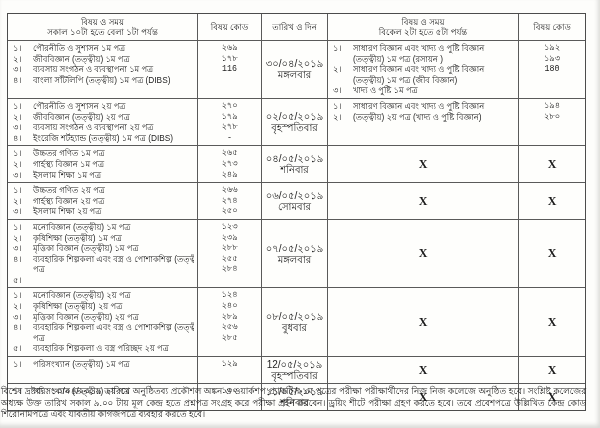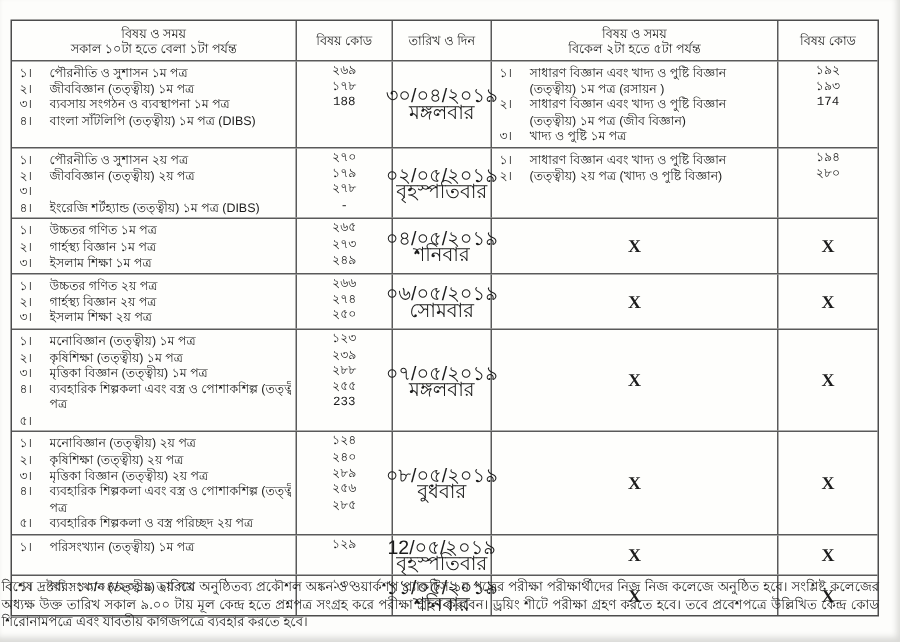--- a/index.html
+++ b/index.html
@@ -30,21 +30,21 @@
   .c3{width:66px;}
   .c4{width:191px;}
   .c5{width:62px;flex:1;}
   .hdr .cell{display:flex;flex-direction:column;justify-content:center;align-items:center;
     text-align:center;font-size:8.5px;line-height:10px;min-height:26px;padding:2px;}
   .line{display:flex;font-size:8.3px;line-height:10.6px;}
   .sn{width:20px;flex:0 0 20px;padding-left:2px;}
   .nm{flex:1;white-space:nowrap;overflow:hidden;}
   .codecol .line{justify-content:center;text-align:center;font-family:Liberation Mono, monospace;}
   .datecell{display:flex;flex-direction:column;justify-content:center;align-items:center;
-    text-align:right;font-size:13px;line-height:11px;}
+    text-align:right;font-size:10px;line-height:11px;}
   .xcell{display:flex;justify-content:center;align-items:center;}
   .xmark{font-family:"Liberation Serif","DejaVu Serif",serif;font-weight:bold;font-size:12px;}
   .note{
     position:absolute;left:1px;top:386px;width:585px;
     font-size:8.8px;line-height:11.5px;text-align:justify;
   }
 </style>
 </head>
 <body>
 
@@ -88,21 +88,21 @@
               <span class="nm">ব্যবসায় সংগঠন ও ব্যবস্থাপনা ১ম পত্র</span>
             </div>
             <div class="line">
               <span class="sn">৪।</span>
               <span class="nm">বাংলা সাঁটলিপি (তত্ত্বীয়) ১ম পত্র (DIBS)</span>
             </div>
           </div>
           <div class="cell c2 codecol">
             <div class="line">২৬৯</div>
             <div class="line">১৭৮</div>
-            <div class="line">188</div>
+            <div class="line">116</div>
             <div class="line"></div>
           </div>
           <div class="cell c3 datecell">
             <div>৩০/০৪/২০১৯</div>
             <div>মঙ্গলবার</div>
           </div>
           <div class="cell c4">
             <div class="line">
               <span class="sn">১।</span>
               <span class="nm">সাধারণ বিজ্ঞান এবং খাদ্য ও পুষ্টি বিজ্ঞান</span>
@@ -122,35 +122,36 @@
             <div class="line">
               <span class="sn">৩।</span>
               <span class="nm">খাদ্য ও পুষ্টি ১ম পত্র</span>
             </div>
           </div>
           <div class="cell c5 codecol">
             <div class="line">১৯২</div>
             <div class="line"></div>
             <div class="line">১৯৩</div>
             <div class="line"></div>
-            <div class="line">174</div>
+            <div class="line">180</div>
           </div>
         </div>
         <div class="trow">
           <div class="cell c1">
             <div class="line">
               <span class="sn">১।</span>
               <span class="nm">পৌরনীতি ও সুশাসন ২য় পত্র</span>
             </div>
             <div class="line">
               <span class="sn">২।</span>
               <span class="nm">জীববিজ্ঞান (তত্ত্বীয়) ২য় পত্র</span>
             </div>
             <div class="line">
               <span class="sn">৩।</span>
+              <span class="nm">ব্যবসায় সংগঠন ও ব্যবস্থাপনা ২য় পত্র</span>
             </div>
             <div class="line">
               <span class="sn">৪।</span>
               <span class="nm">ইংরেজি শর্টহ্যান্ড (তত্ত্বীয়) ১ম পত্র (DIBS)</span>
             </div>
           </div>
           <div class="cell c2 codecol">
             <div class="line">২৭০</div>
             <div class="line">১৭৯</div>
             <div class="line">২৭৮</div>
@@ -263,21 +264,21 @@
             <div class="line">
               <span class="sn">৫।</span>
             </div>
           </div>
           <div class="cell c2 codecol">
             <div class="line">১২৩</div>
             <div class="line">২৩৯</div>
             <div class="line">২৮৮</div>
             <div class="line">২৫৫</div>
             <div class="line"></div>
-            <div class="line">233</div>
+            <div class="line">২৮৪</div>
           </div>
           <div class="cell c3 datecell">
             <div>০৭/০৫/২০১৯</div>
             <div>মঙ্গলবার</div>
           </div>
           <div class="cell c4 xcell">
             <span class="xmark">X</span>
           </div>
           <div class="cell c5 xcell">
             <span class="xmark">X</span>

